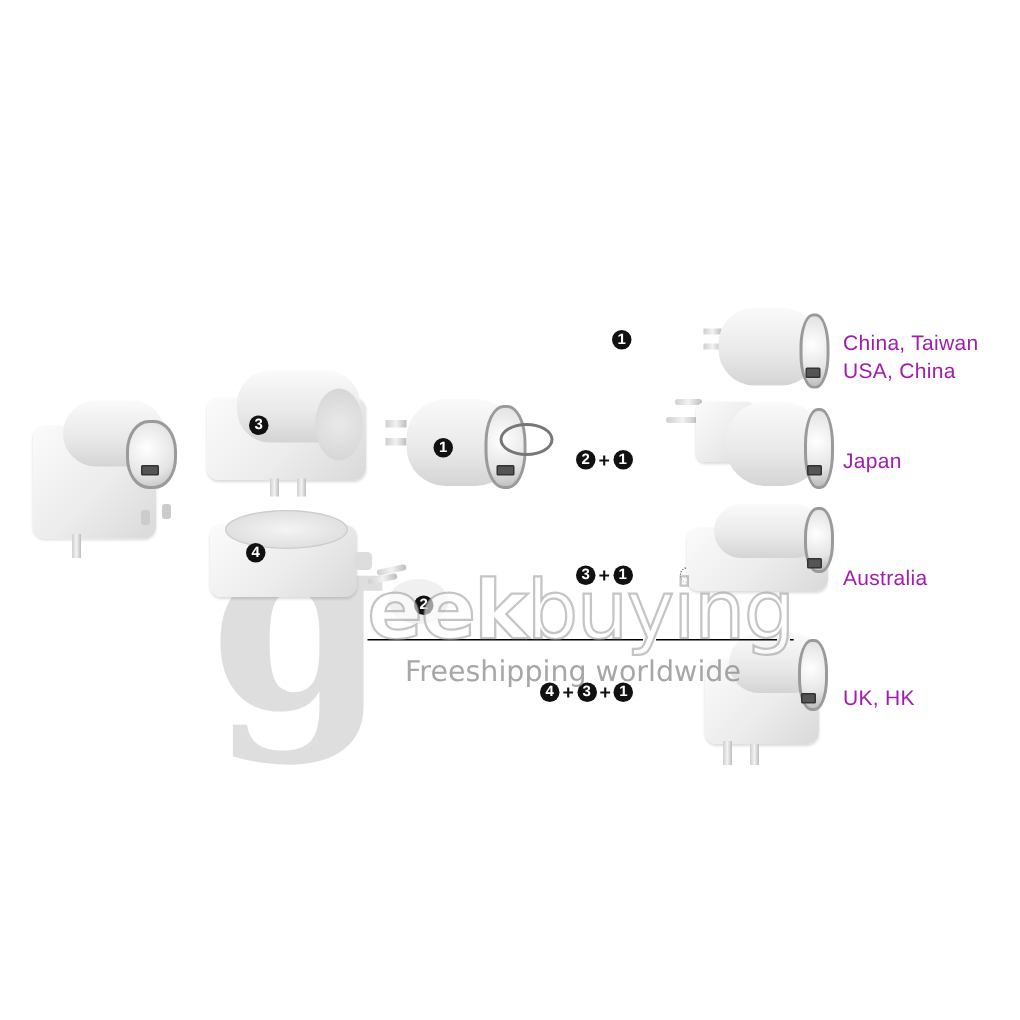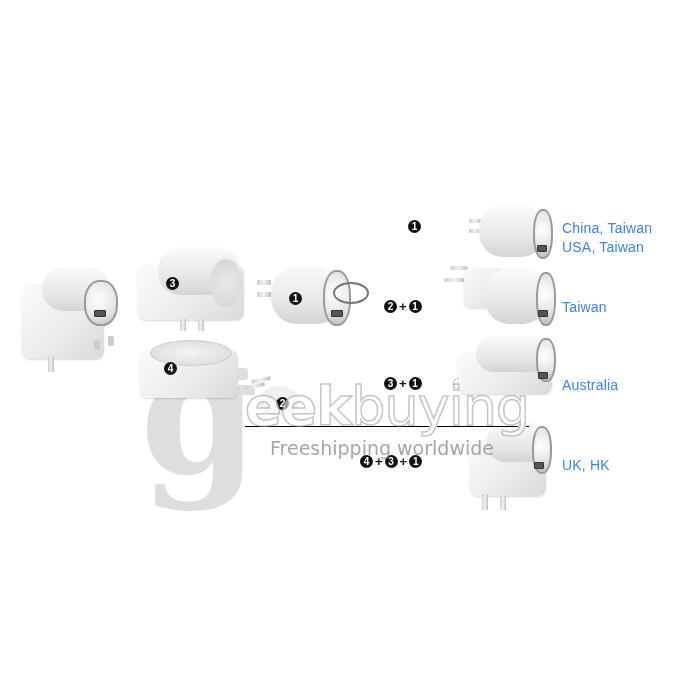--- a/index.html
+++ b/index.html
@@ -11,21 +11,21 @@
   .cyl { background:linear-gradient(180deg,#fafafa 0%,#e8e8e8 60%,#d4d4d4 100%); border-radius:22px; }
   .cap { background:radial-gradient(circle at 40% 40%,#ffffff 0%,#e4e4e4 60%,#b8b8b8 100%);
          border:2px solid #9a9a9a; border-radius:50%; }
   .usb { background:#555; border:1px solid #333; border-radius:1px; }
   .prong { background:linear-gradient(90deg,#cfcfcf,#f2f2f2,#bdbdbd); }
   .num { width:13px; height:13px; border-radius:50%; background:#111; color:#fff;
          font-size:10px; font-weight:bold; line-height:13px; text-align:center;
          font-family:"Liberation Sans", sans-serif; }
   .combo { display:flex; align-items:center; gap:1px; font-size:13px; font-weight:bold; color:#111; }
   .combo .plus { margin:0 1px; }
-  .label { font-size:14px; color:#3b82f6; line-height:19px; letter-spacing:0.2px; }
+  .label { font-size:14px; color:#a21caf; line-height:19px; letter-spacing:0.2px; }
   .wm-g { font-family:"DejaVu Serif", serif; font-weight:bold; font-size:170px; color:rgba(160,160,160,0.35);
           line-height:1; }
   .wm-brand { font-family:"DejaVu Sans", sans-serif; font-size:54px; color:rgba(255,255,255,0.6);
               -webkit-text-stroke:1.5px rgba(150,150,150,0.55); letter-spacing:-1px; line-height:1; }
   .wm-tag { font-family:"DejaVu Sans", sans-serif; font-size:19px; color:rgba(130,130,130,0.7); line-height:1;margin-left:20px; }
   .spinner { width:9px; height:9px; border:1.5px dotted #777; border-radius:50%; }
 </style>
 </head>
 <body>
 
@@ -79,37 +79,37 @@
 </div>
 <div class="abs" style="left:463px;top:205px;width:90px;height:55px;">
   <div class="abs prong" style="left:6px;top:14px;width:12px;height:4px;"></div>
   <div class="abs prong" style="left:6px;top:24px;width:12px;height:4px;"></div>
   <div class="abs cyl" style="left:16px;top:0;width:66px;height:52px;border-radius:24px;"></div>
   <div class="abs cap" style="left:70px;top:4px;width:16px;height:46px;border-radius:45%;"></div>
   <div class="abs usb" style="left:74px;top:40px;width:8px;height:5px;"></div>
 </div>
 <div class="abs label" style="left:562px;top:219px;">
   <div>China, Taiwan</div>
-  <div>USA, Taiwan</div>
+  <div>USA, China</div>
 </div>
 
 <div class="abs combo" style="left:384px;top:299px;">
   <div class="num">2</div>
   <span class="plus">+</span>
   <div class="num">1</div>
 </div>
 <div class="abs" style="left:444px;top:262px;width:110px;height:65px;">
   <div class="abs prong" style="left:0;top:16px;width:22px;height:4px;border-radius:2px;"></div>
   <div class="abs prong" style="left:6px;top:4px;width:18px;height:4px;border-radius:2px;"></div>
   <div class="abs body-shape" style="left:20px;top:6px;width:40px;height:40px;border-radius:6px;"></div>
   <div class="abs cyl" style="left:40px;top:6px;width:64px;height:56px;border-radius:26px;"></div>
   <div class="abs cap" style="left:92px;top:10px;width:16px;height:50px;border-radius:45%;"></div>
   <div class="abs usb" style="left:94px;top:48px;width:8px;height:5px;"></div>
 </div>
-<div class="abs label" style="left:562px;top:298px;">Taiwan</div>
+<div class="abs label" style="left:562px;top:298px;">Japan</div>
 
 <div class="abs combo" style="left:384px;top:376px;">
   <div class="num">3</div>
   <span class="plus">+</span>
   <div class="num">1</div>
 </div>
 <div class="abs spinner" style="left:453px;top:378px;"></div>
 <div class="abs" style="left:458px;top:336px;width:96px;height:60px;">
   <div class="abs body-shape" style="left:0;top:16px;width:94px;height:42px;"></div>
   <div class="abs cyl" style="left:18px;top:0;width:72px;height:36px;border-radius:18px;"></div>

